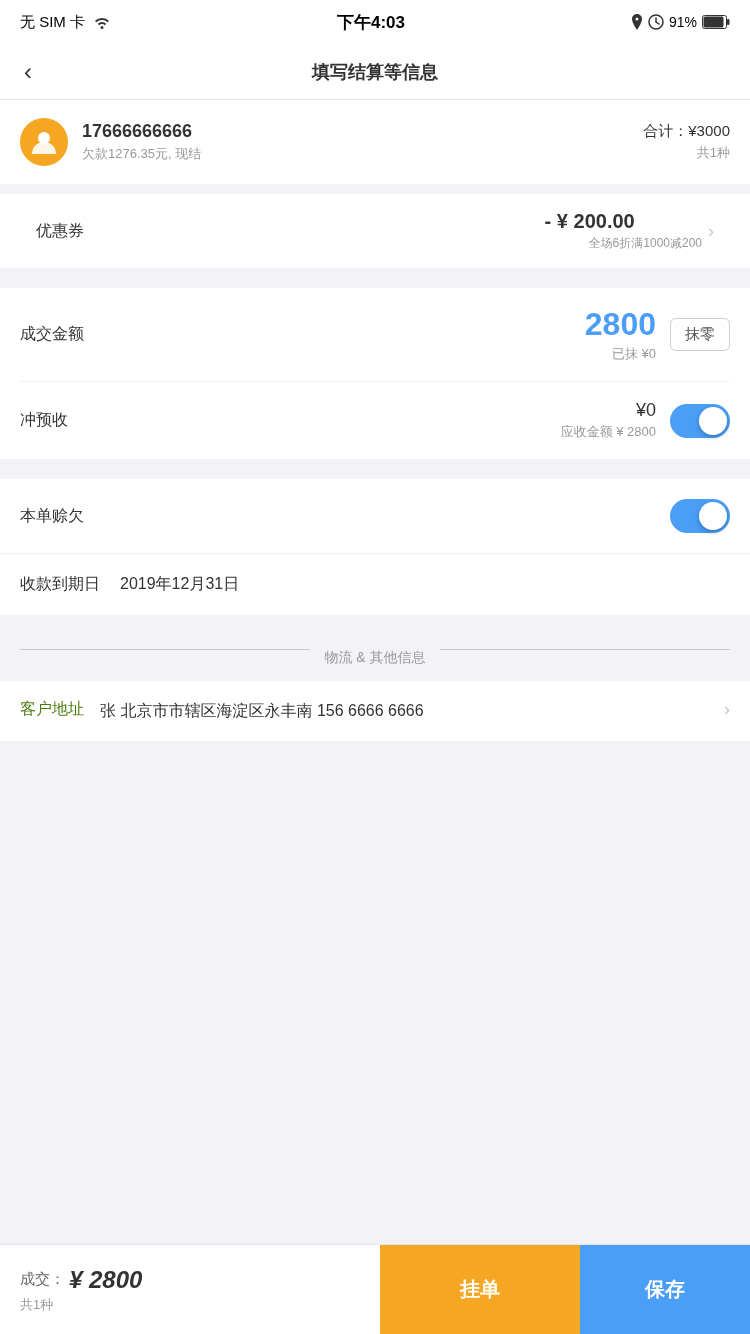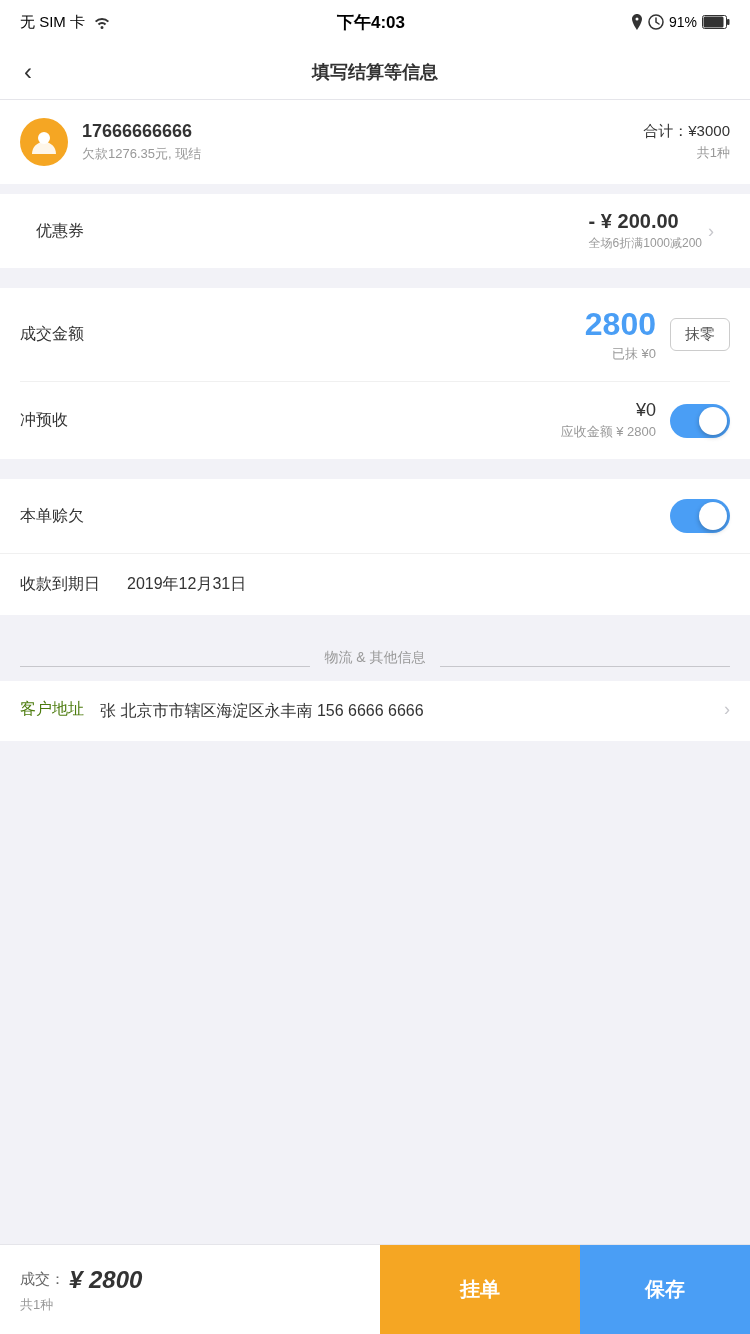--- a/index.html
+++ b/index.html
@@ -125,20 +125,21 @@
     .coupon-discount {
       font-size: 20px;
       font-weight: 600;
       color: #333;
     }
     .coupon-desc {
       font-size: 12px;
       color: #999;
       text-align: right;
       margin-top: 2px;
+      margin-left: 44px;
     }
     .chevron-right {
       font-size: 18px;
       color: #c7c7cc;
     }
 
     
     .section-gap {
       height: 10px;
       background: #f2f2f7;
@@ -269,29 +270,28 @@
       gap: 20px;
     }
     .duedate-label {
       font-size: 16px;
       color: #333;
       white-space: nowrap;
     }
     .duedate-value {
       font-size: 16px;
       color: #333;
-      margin-left: 7px;
     }
 
     
     .logistics-sep {
       background: #f2f2f7;
       padding: 14px 20px;
       display: flex;
-      align-items: flex-end;
+      align-items: flex-start;
       justify-content: center;
       gap: 14px;
       margin-top: 10px;
     }
     .logistics-line {
       flex: 1;
       height: 1px;
       background: #c7c7cc;
     }
     .logistics-label {

